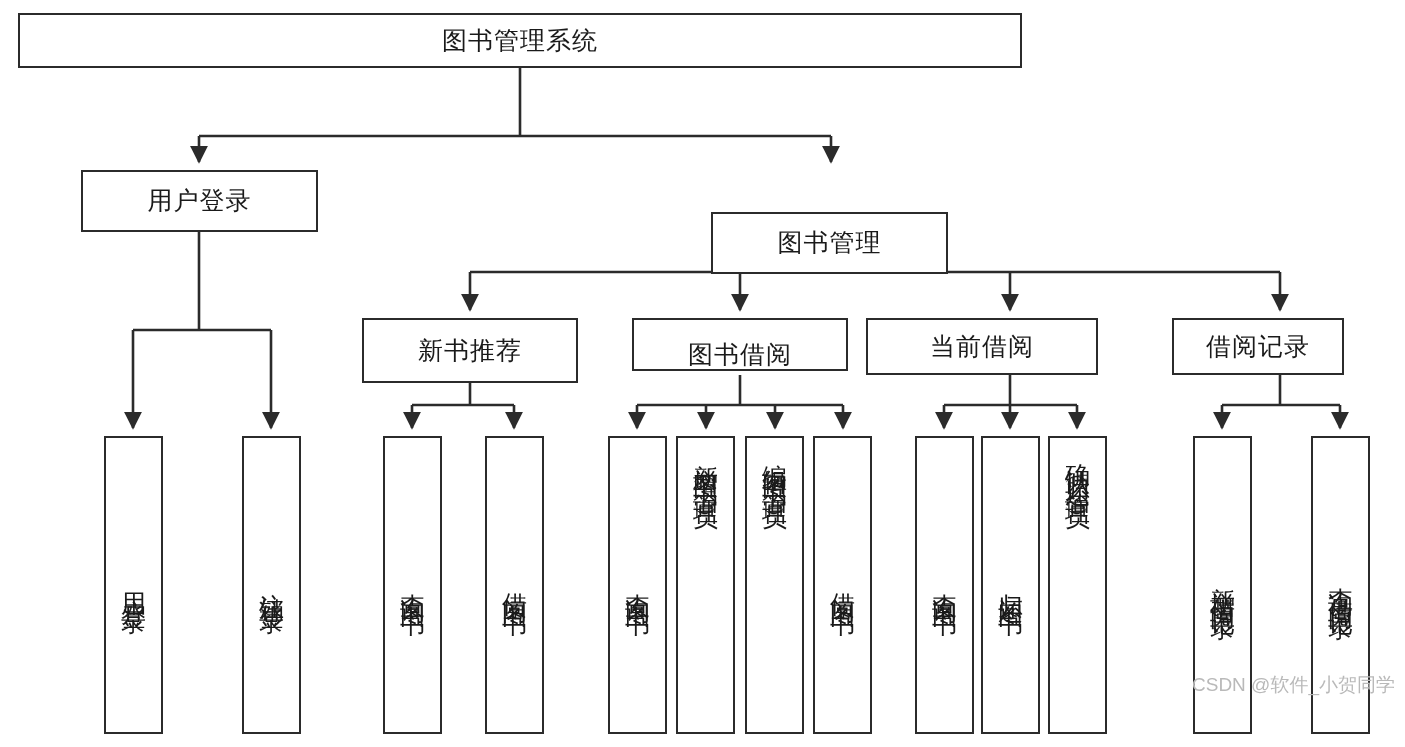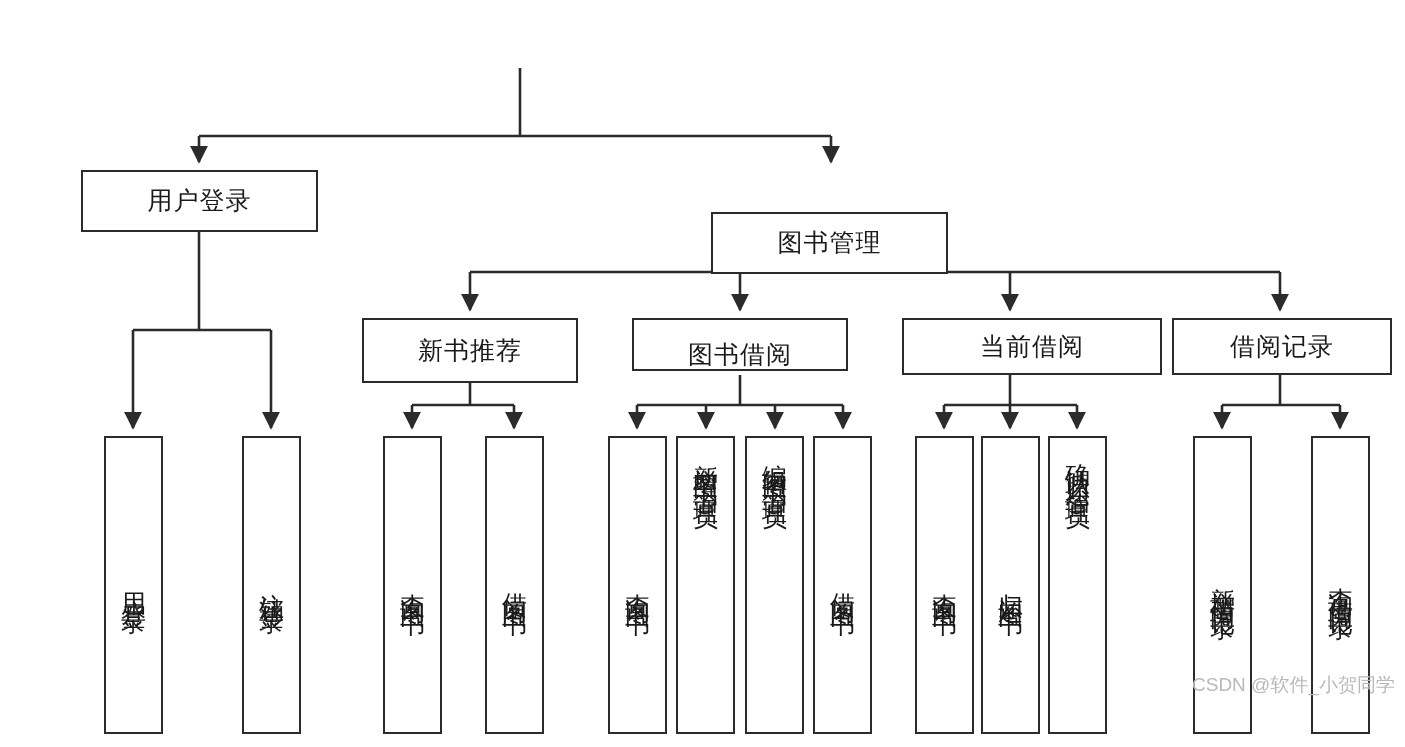--- a/index.html
+++ b/index.html
@@ -131,38 +131,41 @@
       <path d="M 1010 405 L 1010 428" marker-end="url(#arrow)"></path>
       <path d="M 1077 405 L 1077 428" marker-end="url(#arrow)"></path>
 
       <path d="M 1280 375 L 1280 405"></path>
       <path d="M 1222 405 L 1340 405"></path>
       <path d="M 1222 405 L 1222 428" marker-end="url(#arrow)"></path>
       <path d="M 1340 405 L 1340 428" marker-end="url(#arrow)"></path>
     </g>
   </svg>
 
+  <div class="node horiz root" style="left:18px; top:13px; width:1004px; height:55px;">
+    <span class="label">图书管理系统</span>
+  </div>
 
   <div class="node horiz" style="left:81px; top:170px; width:237px; height:62px;">
     <span class="label">用户登录</span>
   </div>
   <div class="node horiz" style="left:711px; top:170px; width:237px; height:62px;margin-top:42px;">
     <span class="label">图书管理</span>
   </div>
 
   <div class="node horiz" style="left:362px; top:318px; width:216px; height:65px;">
     <span class="label">新书推荐</span>
   </div>
   <div class="node horiz" style="left:632px; top:318px; width:216px; height:53px;align-items:flex-end;">
     <span class="label">图书借阅</span>
   </div>
-  <div class="node horiz" style="left:902px; top:318px; width:260px; height:57px;">
+  <div class="node horiz" style="left:866px; top:318px; width:232px; height:57px;">
     <span class="label">当前借阅</span>
   </div>
-  <div class="node horiz" style="left:1172px; top:318px; width:220px; height:57px;">
+  <div class="node horiz" style="left:1172px; top:318px; width:172px; height:57px;">
     <span class="label">借阅记录</span>
   </div>
 
   <div class="node vert centered" style="left:104px; top:436px; width:59px; height:298px;">
     <span class="label">用户登录</span>
   </div>
   <div class="node vert centered" style="left:242px; top:436px; width:59px; height:298px;">
     <span class="label">注销登录</span>
   </div>
 

